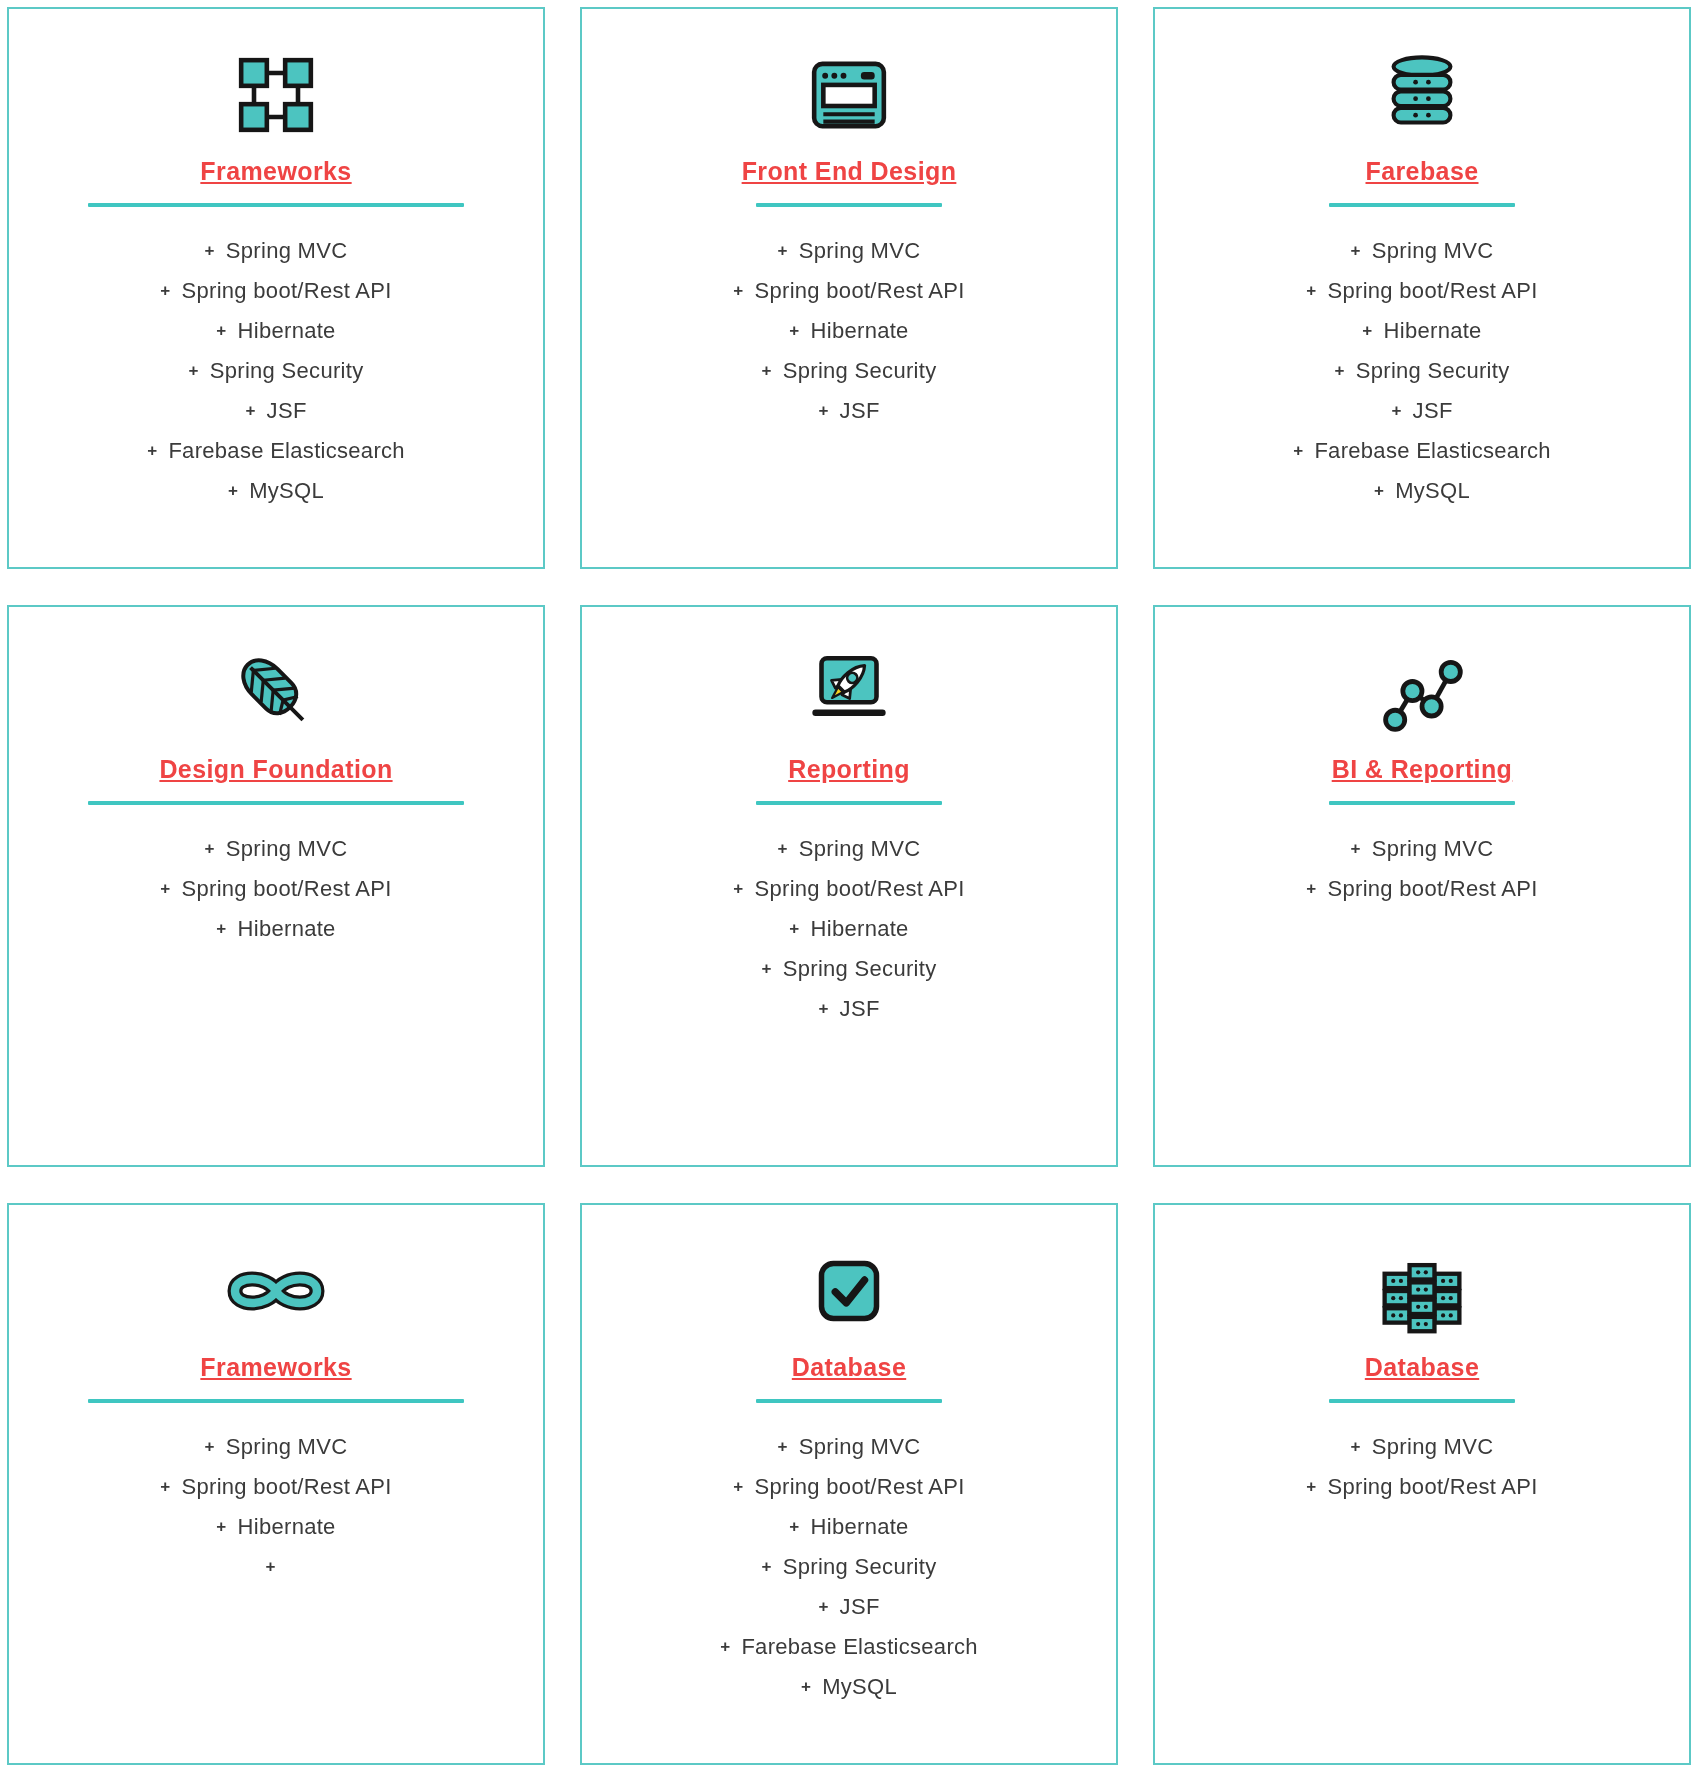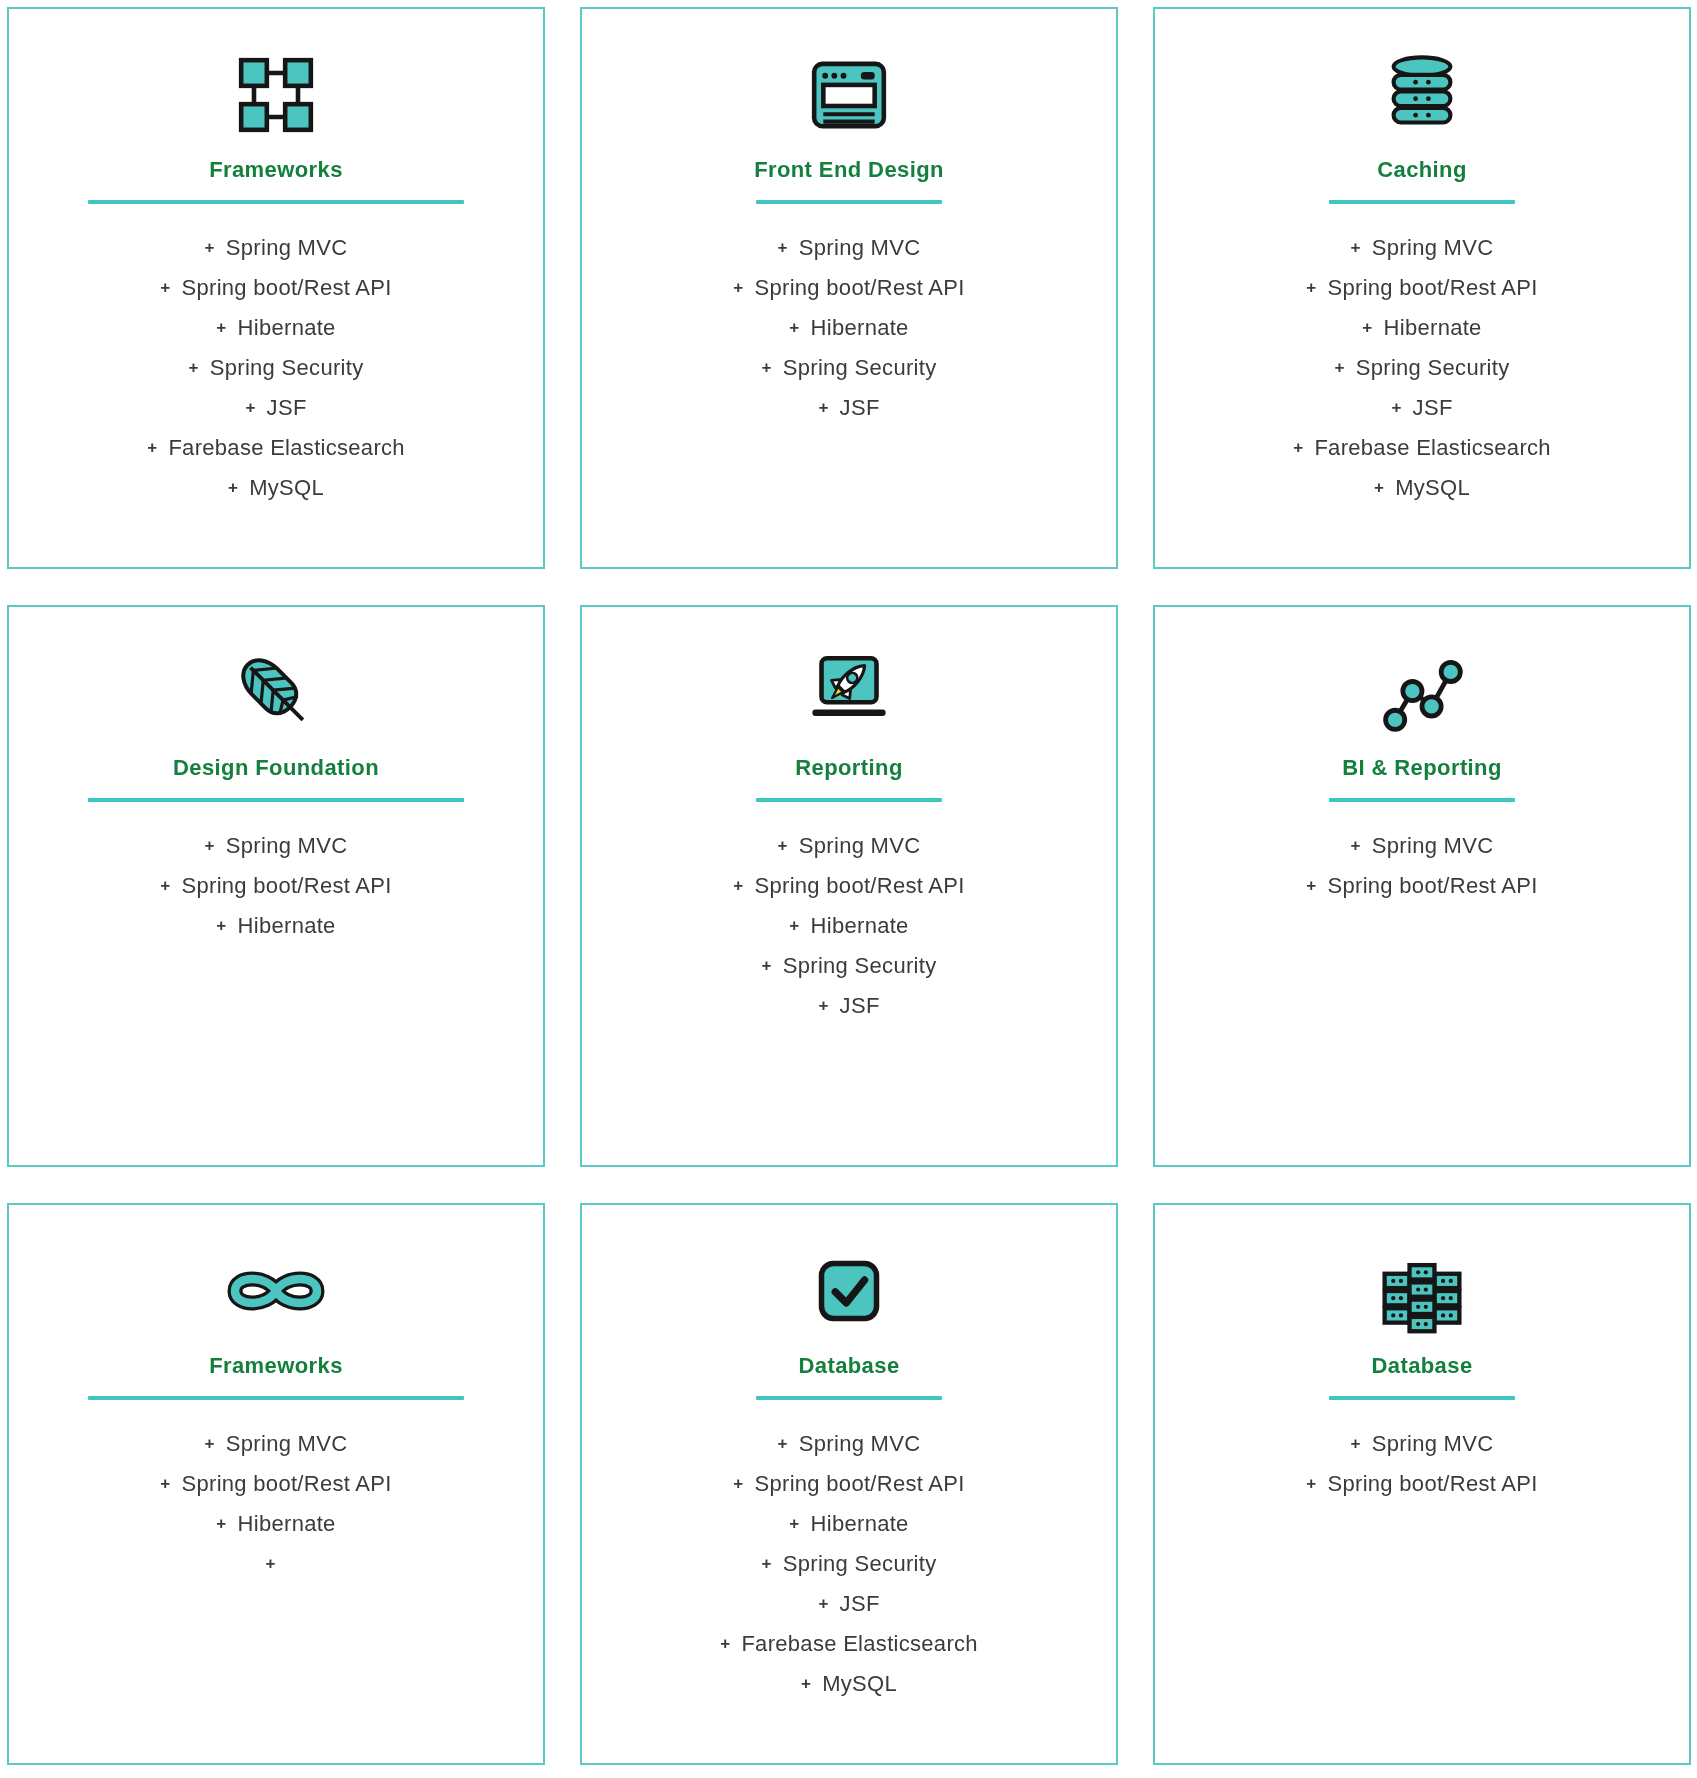--- a/index.html
+++ b/index.html
@@ -28,24 +28,25 @@
   .icon-wrap {
     height:100px;
     margin-top:36px;
     display:flex;
     align-items:center;
     justify-content:center;
   }
   .icon-wrap svg { display:block; }
   .card-title {
     margin:12px 0 0 0;
-    font-size:22px;
+    font-size:25px;
     font-weight:700;
     letter-spacing:0.4px;
-    color:#15803d;
+    color:#ef4444;
+    text-decoration:underline;
   }
   .underline {
     height:4px;
     width:186px;
     background:#3fc6c1;
     margin-top:17px;
     border-radius:1px;
   }
   .card:nth-child(3n+1) .underline { width:376px; }
   ul.items {
@@ -137,21 +138,21 @@
         <g fill="#161616">
           <circle cx="41" cy="34" r="2.6"></circle>
             <circle cx="55" cy="34" r="2.6"></circle>
           <circle cx="41" cy="52" r="2.6"></circle>
             <circle cx="55" cy="52" r="2.6"></circle>
           <circle cx="41" cy="70" r="2.6"></circle>
             <circle cx="55" cy="70" r="2.6"></circle>
         </g>
       </svg>
     </div>
-    <h3 class="card-title">Caching</h3>
+    <h3 class="card-title">Farebase</h3>
     <div class="underline"></div>
     <ul class="items">
       <li><span class="plus">+</span><span>Spring MVC</span></li>
       <li><span class="plus">+</span><span>Spring boot/Rest API</span></li>
       <li><span class="plus">+</span><span>Hibernate</span></li>
       <li><span class="plus">+</span><span>Spring Security</span></li>
       <li><span class="plus">+</span><span>JSF</span></li>
       <li><span class="plus">+</span><span>Farebase Elasticsearch</span></li>
       <li><span class="plus">+</span><span>MySQL</span></li>
     </ul>

